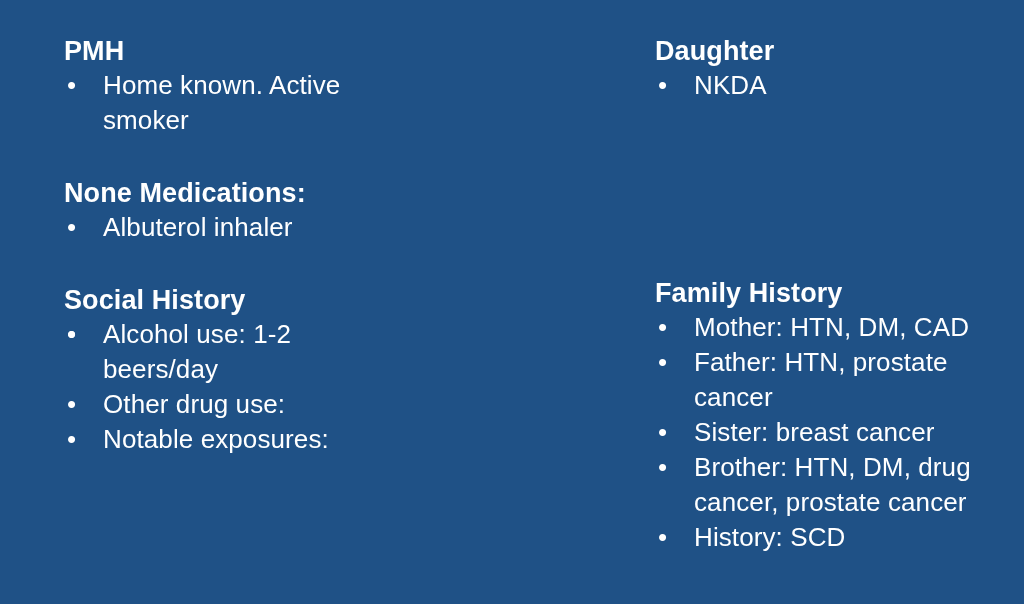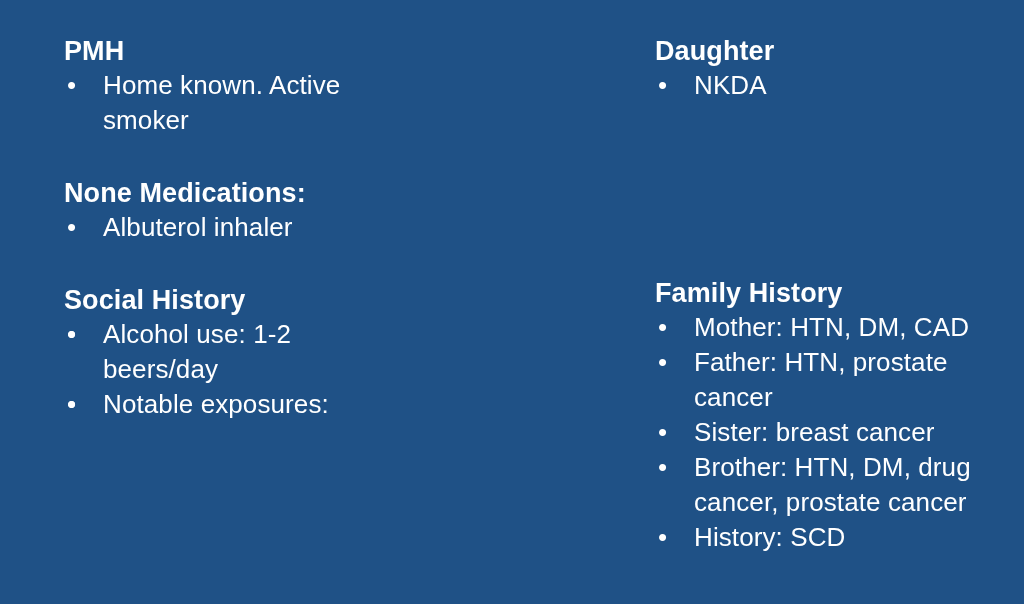--- a/index.html
+++ b/index.html
@@ -123,20 +123,21 @@
         <ul class="bullet-list">
           <li class="bullet-item">
             <span class="bullet-dot">•</span>
           </li>
           <li class="bullet-item">
             <span class="bullet-dot">•</span>
             <span class="bullet-text">Alcohol use: 1-2 beers/day</span>
           </li>
           <li class="bullet-item">
             <span class="bullet-dot">•</span>
+            <span class="bullet-text">Other drug use:</span>
           </li>
           <li class="bullet-item">
             <span class="bullet-dot">•</span>
             <span class="bullet-text">Notable exposures:</span>
           </li>
         </ul>
       </div>
     </div>
 
   <div class="column col-right-top">

